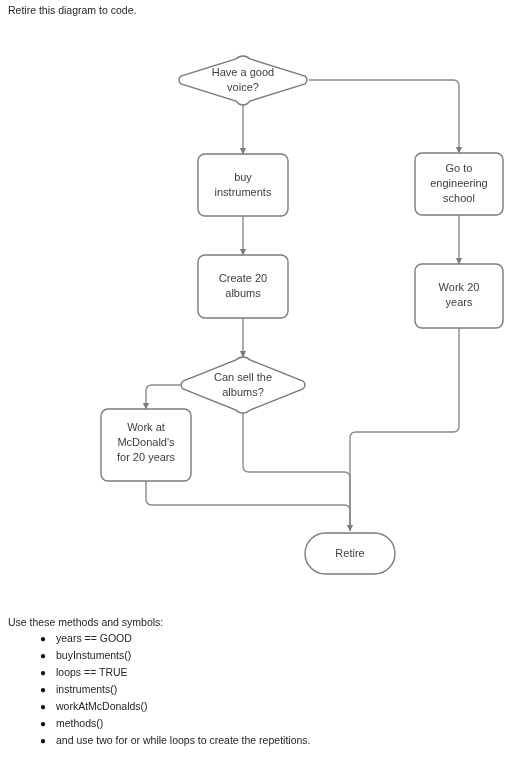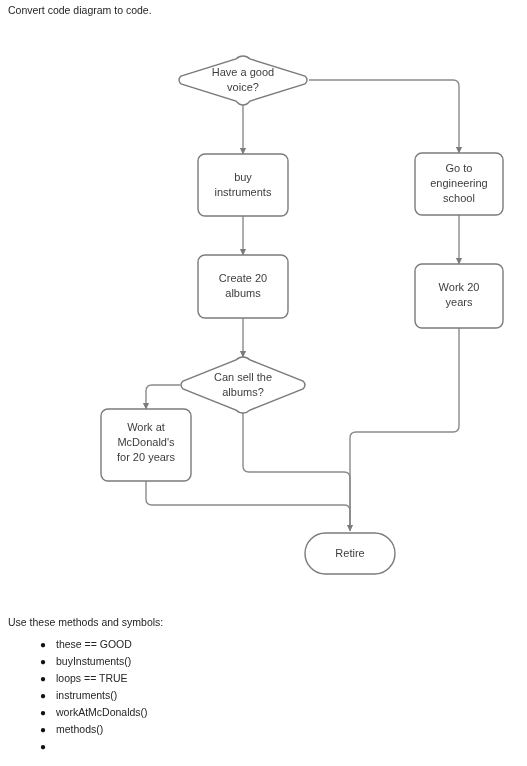--- a/index.html
+++ b/index.html
@@ -60,21 +60,21 @@
   .methods-section {
     position: absolute;
     left: 8px;
     top: 615px;
     width: 511px;
   }
   .methods-heading {
     font-size: 10.5px;
     line-height: 15px;
     color: #252525;
-    margin: 0 0 6px 0;
+    margin: 0 0 0 0;
   }
   .methods-list {
     list-style: none;
     margin: 0;
     padding: 0;
   }
   .methods-list li {
     font-size: 10.5px;
     line-height: 17px;
     color: #252525;
@@ -86,21 +86,21 @@
     left: 32px;
     top: 0;
     line-height: 17px;
     font-size: 10px;
     color: #111111;
   }
 </style>
 </head>
 <body>
 
-<div class="prompt-top">Convert code diagram to code.</div>
+<div class="prompt-top">Retire this diagram to code.</div>
 
 <div id="diagram-canvas">
   <svg id="diagram-svg" viewBox="0 0 527 580" xmlns="http://www.w3.org/2000/svg">
 
     <defs>
       <marker id="arrow-head" viewBox="0 0 10 10" refX="8.5" refY="5" markerWidth="5.2" markerHeight="5.2" orient="auto-start-reverse">
         <path d="M 0 0.6 L 9.2 5 L 0 9.4 z" fill="#7b7b7b"></path>
       </marker>
     </defs>
 
@@ -177,21 +177,21 @@
     </g>
 
   </svg>
 </div>
 
 <div class="methods-section">
   <p class="methods-heading">Use these methods and symbols:</p>
   <ul class="methods-list">
     <li>
       <span class="bullet-dot">●</span>
-      <span>these == GOOD</span>
+      <span>years == GOOD</span>
     </li>
     <li>
       <span class="bullet-dot">●</span>
       <span>buyInstuments()</span>
     </li>
     <li>
       <span class="bullet-dot">●</span>
       <span>loops == TRUE</span>
     </li>
     <li>
@@ -201,15 +201,16 @@
     <li>
       <span class="bullet-dot">●</span>
       <span>workAtMcDonalds()</span>
     </li>
     <li>
       <span class="bullet-dot">●</span>
       <span>methods()</span>
     </li>
     <li>
       <span class="bullet-dot">●</span>
+      <span>and use two for or while loops to create the repetitions.</span>
     </li>
   </ul>
 </div>
 
 </body></html>

